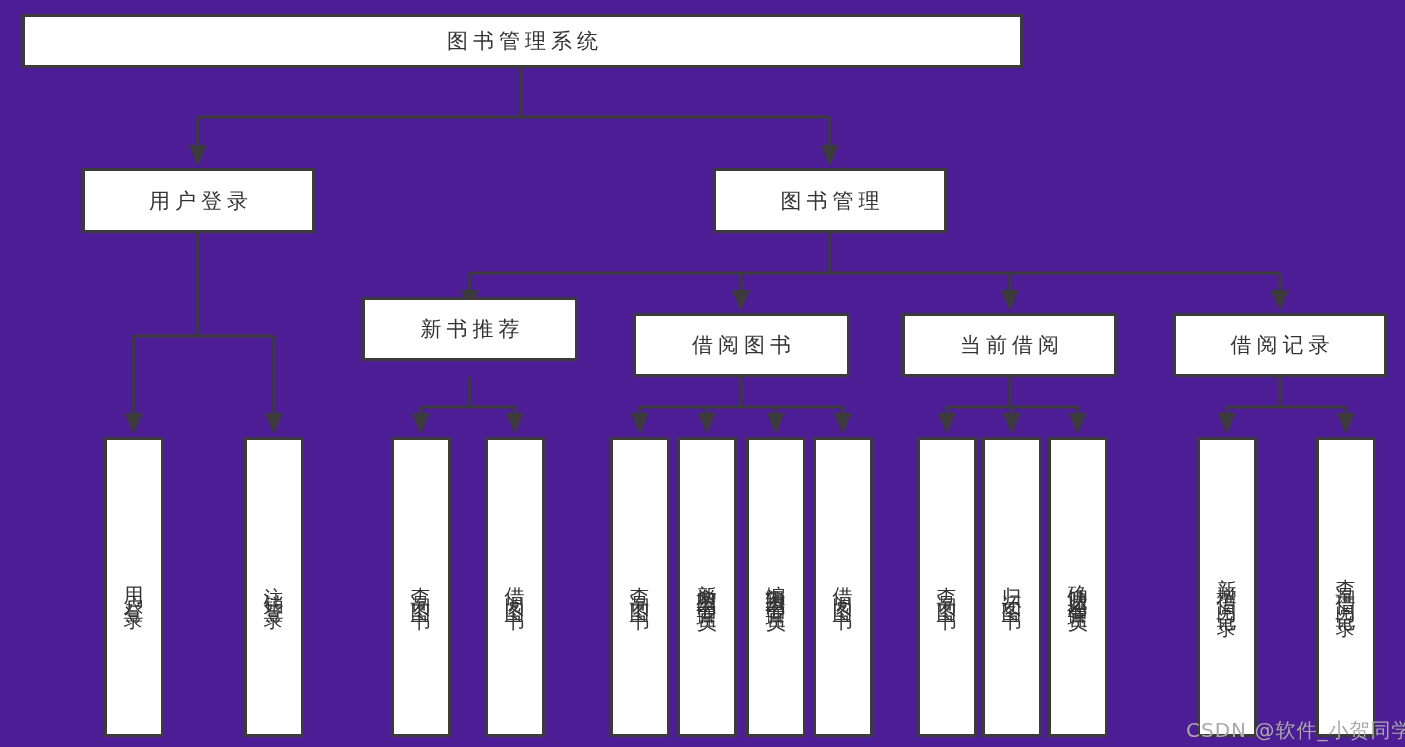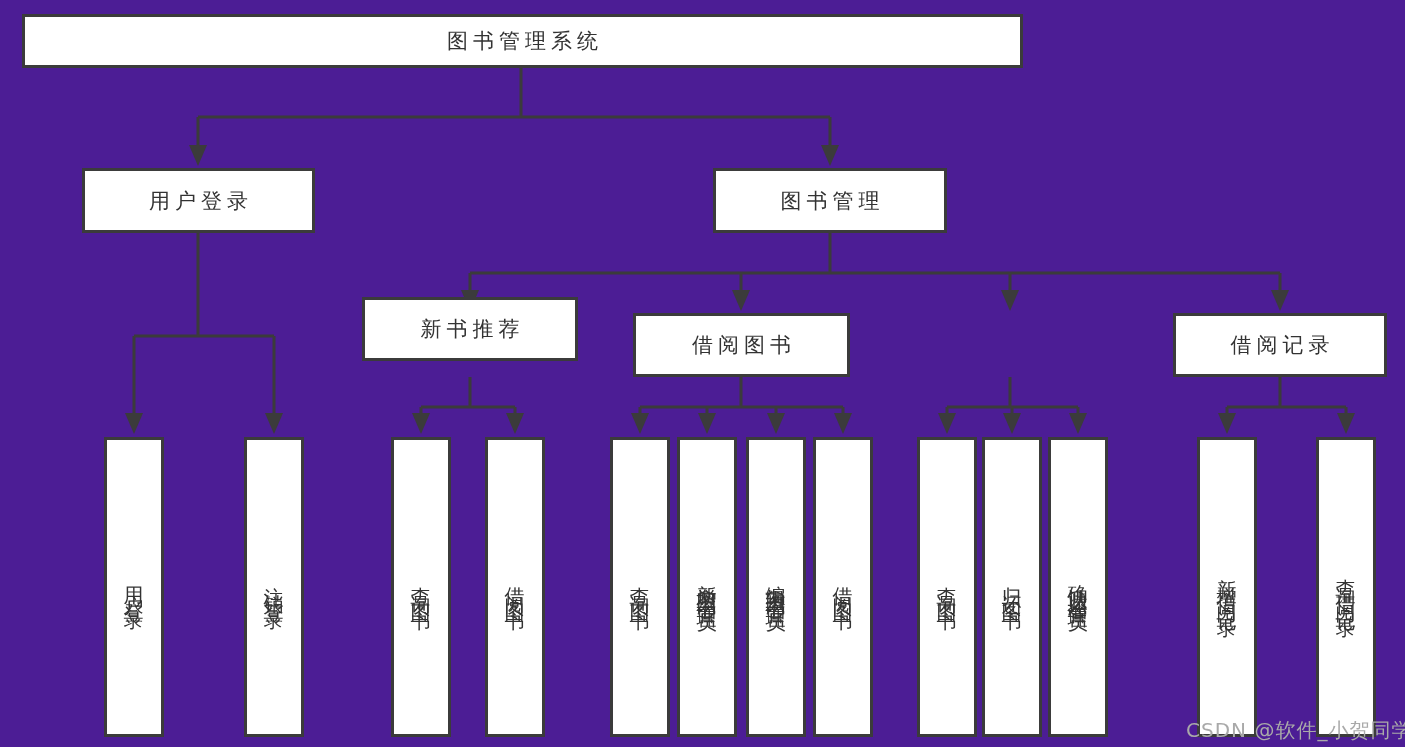--- a/index.html
+++ b/index.html
@@ -111,20 +111,23 @@
   <div class="node h" style="left:713px; top:168px; width:234px; height:65px;">
     <span>图书管理</span>
   </div>
 
   <div class="node h" style="left:362px; top:297px; width:216px; height:64px;">
     <span>新书推荐</span>
   </div>
   <div class="node h" style="left:633px; top:313px; width:217px; height:64px;">
     <span>借阅图书</span>
   </div>
+  <div class="node h" style="left:902px; top:313px; width:215px; height:64px;">
+    <span>当前借阅</span>
+  </div>
   <div class="node h" style="left:1173px; top:313px; width:214px; height:64px;">
     <span>借阅记录</span>
   </div>
 
   <div class="node v" style="left:104px; top:437px; width:60px; height:300px;">
     <span>用户登录</span>
   </div>
   <div class="node v" style="left:244px; top:437px; width:60px; height:300px;">
     <span>注销登录</span>
   </div>

